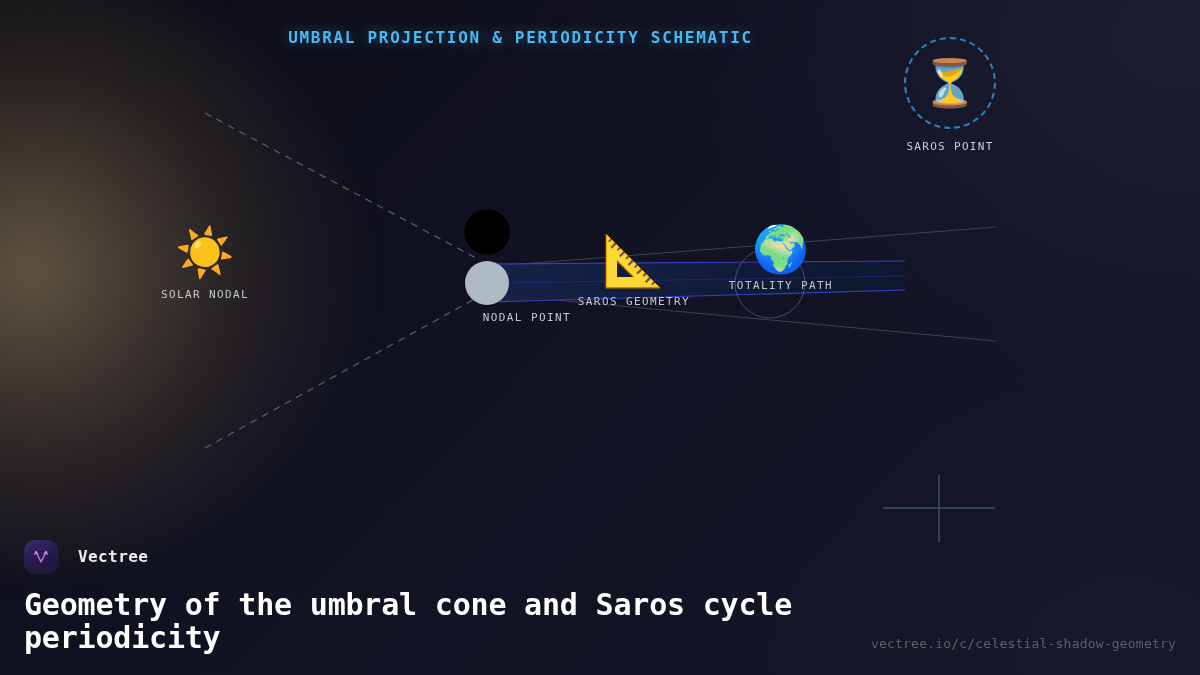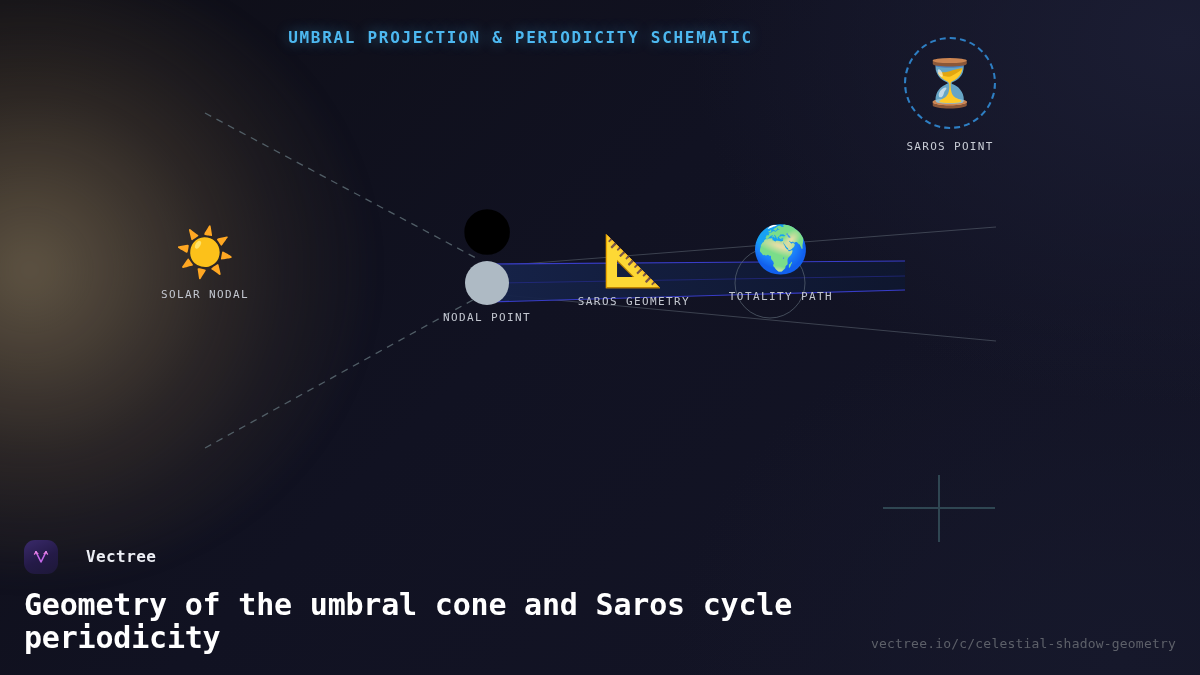--- a/index.html
+++ b/index.html
@@ -69,44 +69,44 @@
 
   #node-moon { left:427px; top:207px; width:120px; }
   #node-moon .glyph { font-size:52px; }
 
   #node-ruler { left:574px; top:236px; width:120px; }
   #node-ruler .glyph { font-size:50px; }
   #node-ruler .caption { margin-top:9px; }
 
   #node-earth { left:721px; top:226px; width:120px; }
   #node-earth .glyph { font-size:46px; }
-  #node-earth .caption { margin-top:18px; }
+  #node-earth .caption { margin-top:7px; }
 
   
   #label-nodal {
-    position:absolute; left:427px; top:311px; width:120px;
-    text-align:center;
+    position:absolute; left:451px; top:311px; width:120px;
+    text-align:right;
     font-size:11px; letter-spacing:1.4px; color:#c3c7d0; white-space:nowrap;
   }
   
   #saros-clock { position:absolute; left:885px; top:37px; width:130px; text-align:center; }
   #saros-clock .ring {
     width:92px; height:92px; margin:0 auto;
     border-radius:50%;
     border:2px dashed #2e7fc4;
     display:flex; align-items:center; justify-content:center;
   }
   #saros-clock .glyph { font-size:46px; font-family:"DejaVu Sans", sans-serif; line-height:1; }
   #saros-clock .caption {
     display:block; margin-top:11px;
     font-size:11px; letter-spacing:1.3px; color:#c9cdd6; white-space:nowrap;
   }
   
   #footer { position:absolute; left:0; bottom:0; width:1200px; padding:0 24px 20px 24px; }
-  #brand-row { display:flex; align-items:center; gap:28px; margin-bottom:14px; }
+  #brand-row { display:flex; align-items:center; gap:20px; margin-bottom:14px; }
   #brand-logo {
     width:34px; height:34px; flex:none;
     border-radius:11px;
     background:linear-gradient(155deg,#3a2a6b 0%,#241a47 55%,#1d1838 100%);
     display:flex; align-items:center; justify-content:center;
   }
   #brand-name { font-size:16px; font-weight:bold; color:#eceef4; letter-spacing:0.4px; }
   #headline {
     font-size:30px; font-weight:bold; line-height:1.12;
     color:#ffffff; letter-spacing:-0.2px;

